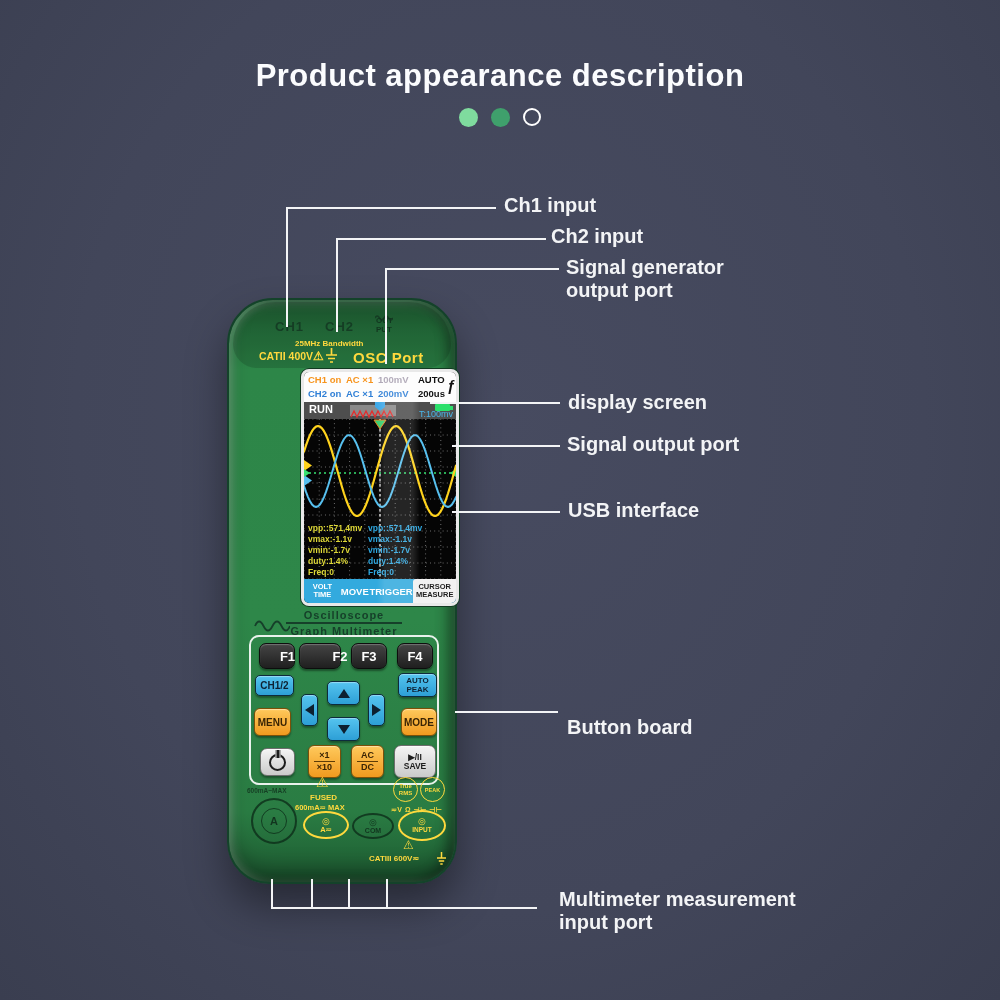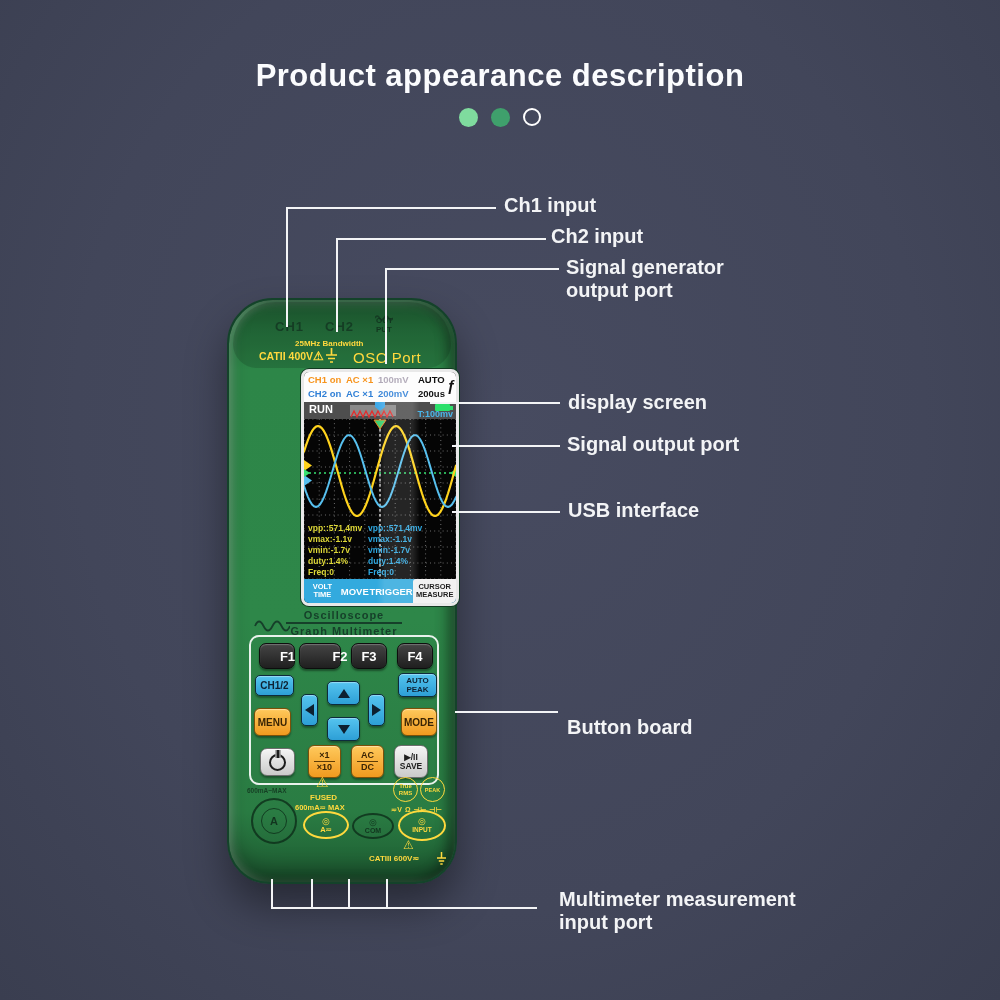--- a/index.html
+++ b/index.html
@@ -26,37 +26,37 @@
                0 22px 40px rgba(0,0,0,.40);}
   #device .topcap{left:4px;top:2px;width:218px;height:66px;background:rgba(0,0,0,.14);
     border-radius:42px 42px 24px 24px;}
   .side-btn{background:linear-gradient(90deg,#191c2b,#2b2f44);border-radius:4px;z-index:1;}
 
   .dk{color:#12351f;}
   .yl{color:#ffd93e;}
   .port-label{font-weight:700;font-size:13px;color:#153d24;letter-spacing:1px;}
   .bw-label{font-size:8px;font-weight:700;}
   .cat-label{font-size:10.5px;font-weight:700;}
-  .osc-label{font-size:15px;font-weight:400;letter-spacing:.5px;}
+  .osc-label{font-size:15px;font-weight:700;letter-spacing:.5px;}
 
   
   #screen{left:30px;top:69px;width:158px;height:237px;border:3px solid #e9e9e9;border-radius:8px;
     box-sizing:border-box;overflow:hidden;background:#000;box-shadow:0 0 0 1px #123a22, inset 0 0 4px rgba(0,0,0,.6);margin-left:42px;}
   .scr-header{height:30px;background:#fdfdfd;position:relative;font-weight:700;}
   .hrow{position:absolute;left:4px;width:148px;height:15px;display:flex;align-items:center;font-size:9.5px;}
   .hrow .c1{width:38px;} .hrow .c2{width:32px;} .hrow .c3{width:40px;} .hrow .c4{width:30px;color:#111;}
   .trig-glyph{position:absolute;right:1px;top:5px;font-size:15px;font-weight:700;color:#111;font-style:italic;}
   .scr-run{height:17px;background:#4e4e4e;position:relative;}
   .run-text{position:absolute;left:5px;top:1px;color:#fff;font-weight:700;font-size:11px;}
   .zigbox{position:absolute;left:46px;top:3px;width:46px;height:11px;background:#8a8a8a;}
   .pent{position:absolute;left:71px;top:0;width:10px;height:9px;background:#3fa9e8;
     clip-path:polygon(0 0,100% 0,100% 55%,50% 100%,0 55%);}
   .battery{position:absolute;right:6px;top:2px;width:15px;height:7px;background:#2be06b;border-radius:1px;}
   .battery::after{content:'';position:absolute;right:-3px;top:1.5px;width:3px;height:4px;background:#2be06b;}
-  .tlevel{position:absolute;right:3px;bottom:0;color:#49b6ea;font-weight:700;font-size:9px;}
+  .tlevel{position:absolute;right:3px;bottom:0;color:#49b6ea;font-weight:400;font-size:9px;}
   .scr-body{height:160px;position:relative;background:#050505;}
   .meas{position:absolute;left:0;top:104px;width:100%;font-size:8.5px;font-weight:700;line-height:11px;}
   .meas .col{position:absolute;top:0;white-space:nowrap;}
   .meas .col.ch1{left:4px;color:#ded838;}
   .meas .col.ch2{left:64px;color:#2fa8e1;}
   .scr-menu{height:24px;display:flex;background:#33aade;color:#fff;font-weight:700;align-items:center;}
   .mcell{text-align:center;}
   .mcell.two{font-size:7.5px;line-height:8px;}
   .mcell.one{font-size:9.5px;}
   .mcell.volt{width:38px;} .mcell.move{flex:1;} .mcell.trg{width:46px;}
@@ -280,21 +280,21 @@
       <div class="btn orange two-line divided" style="left:57px;top:108px;width:33px;height:33px;font-size:9px;">
         <div>×1</div>
           <div class="sep"></div>
           <div>×10</div>
       </div>
       <div class="btn orange two-line divided" style="left:100px;top:108px;width:33px;height:33px;font-size:9px;">
         <div>AC</div>
           <div class="sep"></div>
           <div>DC</div>
       </div>
-      <div class="btn white-btn two-line" style="left:143px;top:108px;width:34px;height:33px;font-size:8.5px;">
+      <div class="btn white-btn two-line" style="left:143px;top:108px;width:42px;height:33px;font-size:8.5px;">
         <div>▶/II</div>
           <div>SAVE</div>
       </div>
     </div>
 
     <div class="abs pz-text dk" style="left:18px;top:487px;font-size:6.5px;opacity:.85;">600mA~MAX</div>
 
     <div class="abs yl warn" style="left:87px;top:476px;font-size:14px;">⚠</div>
     <div class="abs yl pz-text" style="left:81px;top:493px;font-size:8px;">FUSED</div>
     <div class="abs yl pz-text" style="left:66px;top:503px;font-size:7.5px;">600mA≂ MAX</div>

